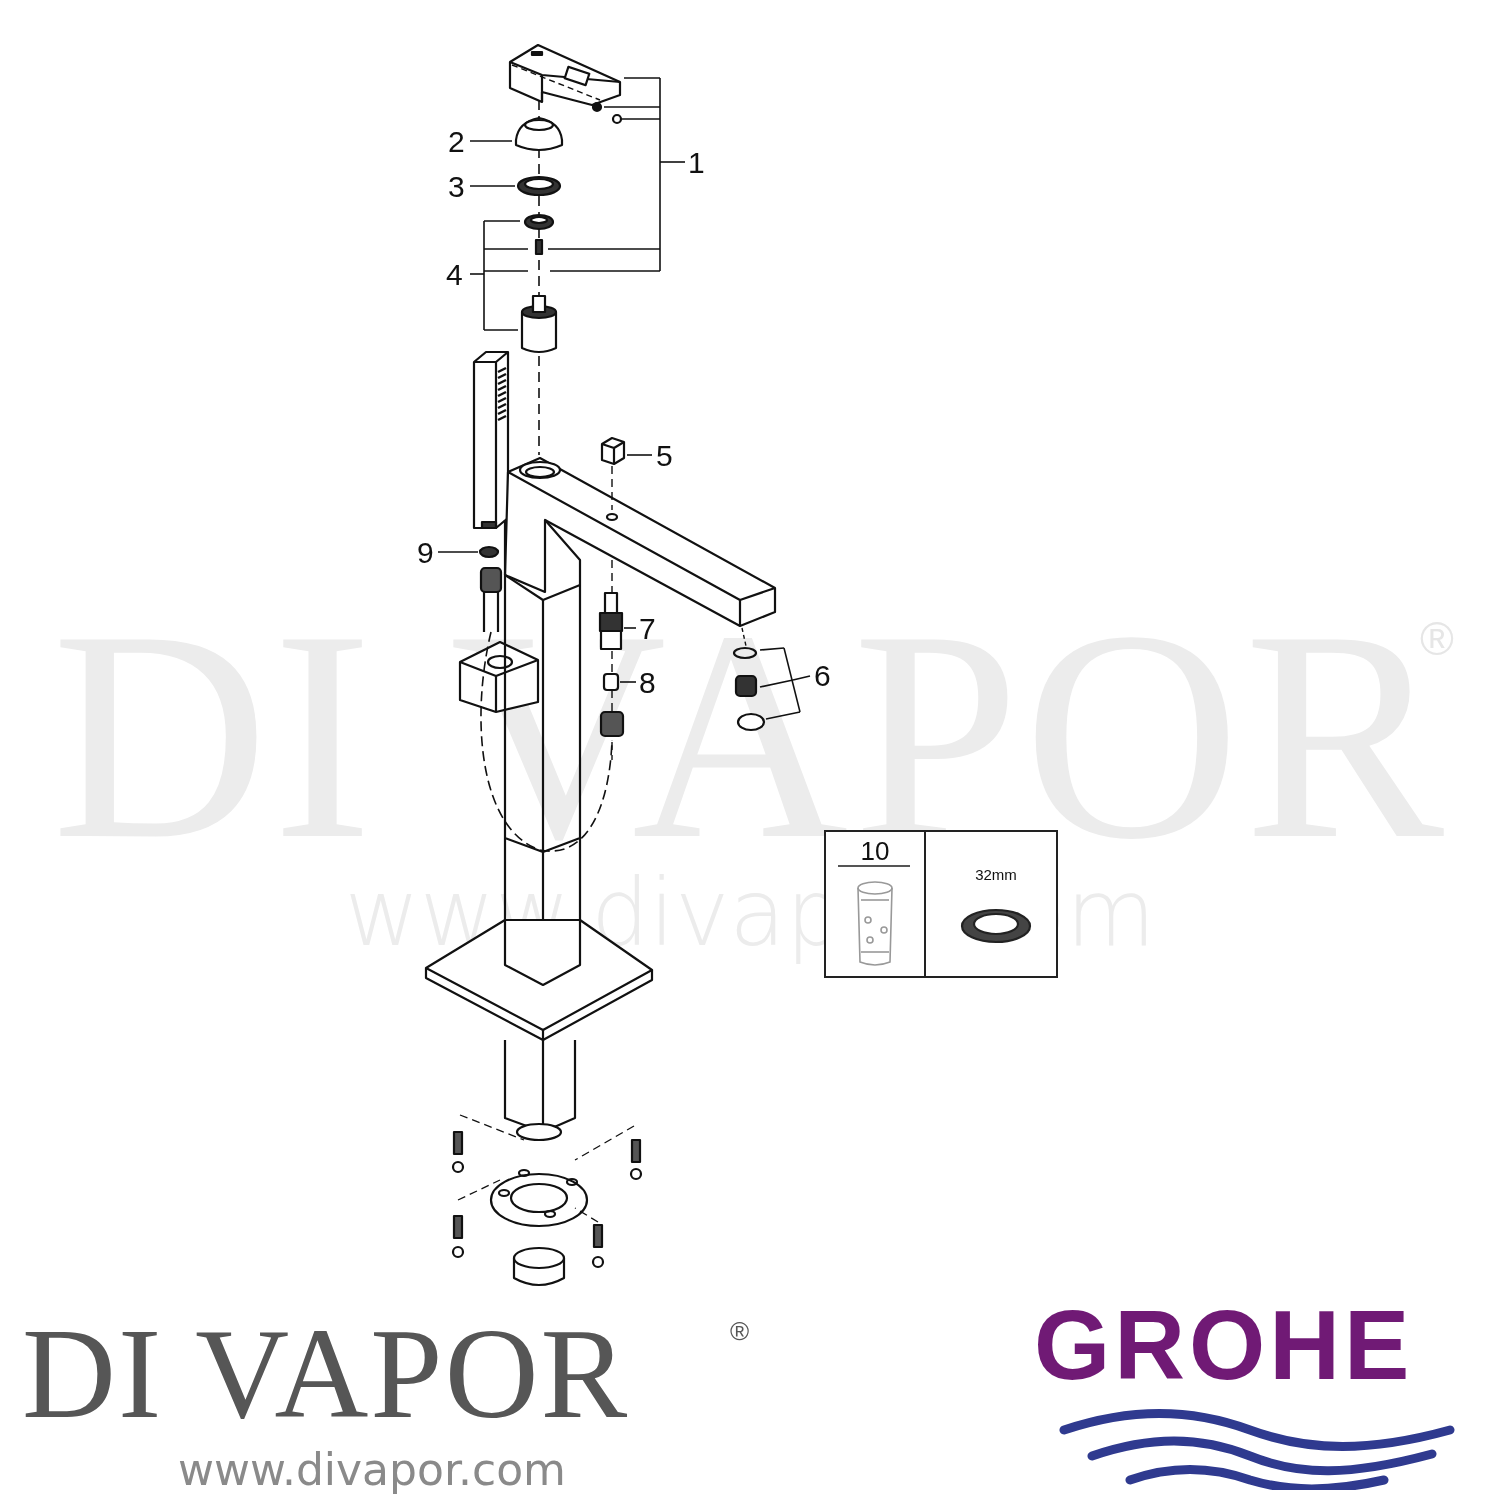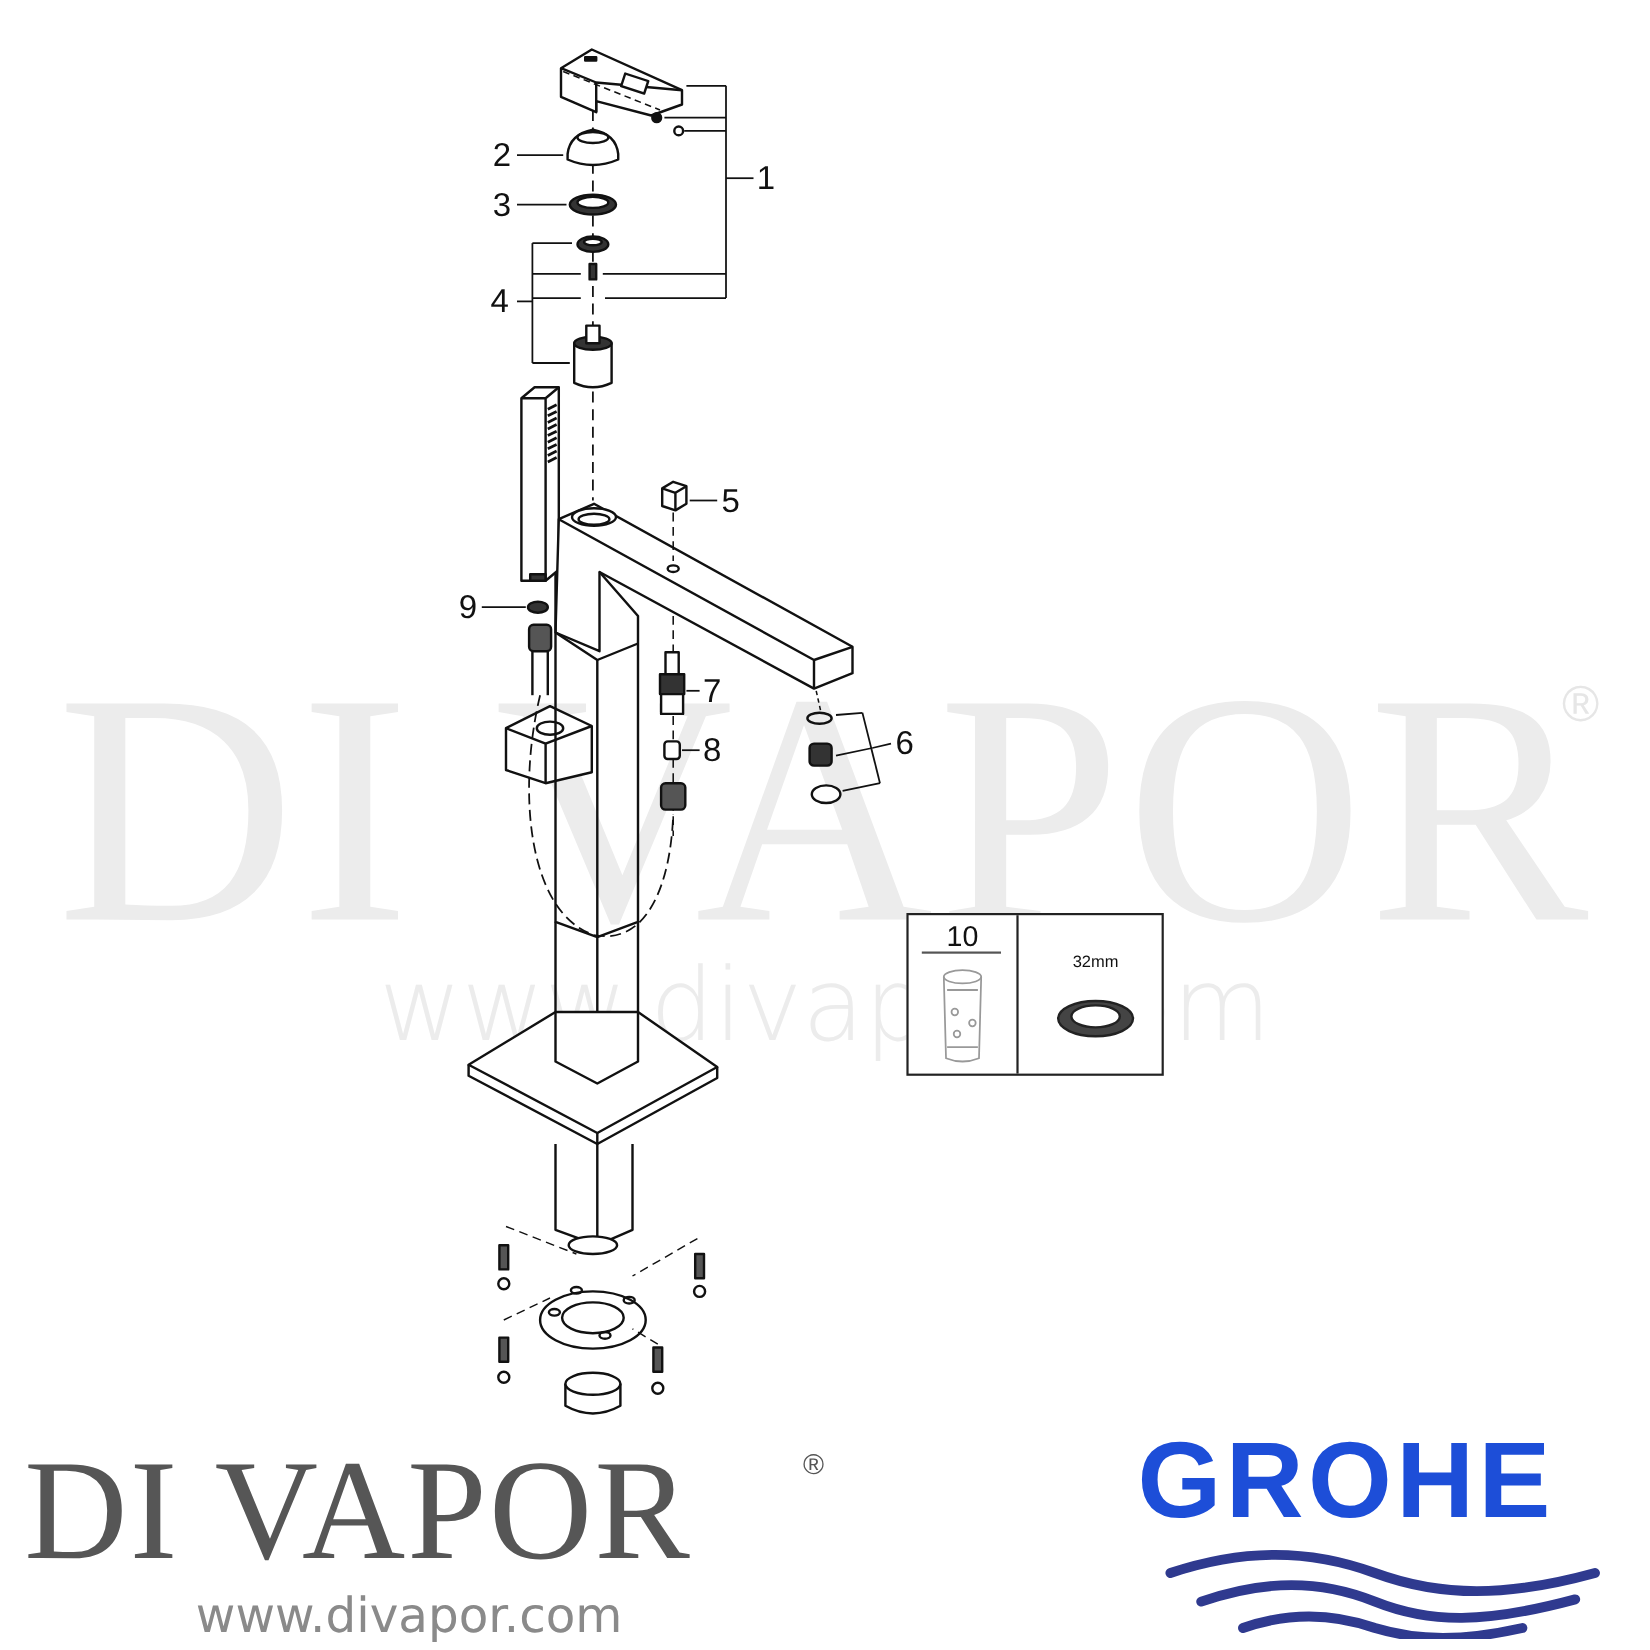--- a/index.html
+++ b/index.html
@@ -11,21 +11,21 @@
   .callout{position:absolute;font-size:30px;color:#111;font-family:"Liberation Sans",sans-serif;line-height:1;}
   svg.drawing{position:absolute;left:0;top:0;}
   .inset{position:absolute;left:824px;top:830px;width:234px;height:148px;border:2px solid #222;box-sizing:border-box;background:#fff;}
   .inset .left{position:absolute;left:0;top:0;width:98px;height:100%;border-right:2px solid #222;}
   .inset .num{position:absolute;left:0;top:4px;width:98px;text-align:center;font-size:26px;color:#111;}
   .inset .rule{position:absolute;left:12px;top:33px;width:72px;border-top:2px solid #555;}
   .inset .size{position:absolute;left:100px;top:34px;width:140px;text-align:center;font-size:15px;color:#111;}
   .brand{position:absolute;left:22px;top:1308px;font-family:"Liberation Serif",serif;font-size:130px;color:#565656;line-height:1;letter-spacing:2px;white-space:nowrap;}
   .brand-reg{position:absolute;left:730px;top:1316px;font-size:26px;color:#565656;}
   .brand-url{position:absolute;left:178px;top:1444px;font-family:"DejaVu Sans",sans-serif;font-size:44px;color:#8a8a8a;white-space:nowrap;}
-  .grohe{position:absolute;left:1034px;top:1296px;font-family:"Liberation Sans",sans-serif;font-weight:bold;font-size:98px;color:#1d4ed8;letter-spacing:4px;line-height:1;}
+  .grohe{position:absolute;left:1034px;top:1296px;font-family:"Liberation Sans",sans-serif;font-weight:bold;font-size:98px;color:#701a75;letter-spacing:4px;line-height:1;}
 </style>
 </head>
 <body>
 
 <div class="wm-big">DI VAPOR</div>
 <div class="wm-reg">®</div>
 <div class="wm-url">www.divapor.com</div>
 
 <svg class="drawing" width="1500" height="1500" viewBox="0 0 1500 1500" fill="none" stroke="#111" stroke-width="2.2" stroke-linejoin="round">
 

